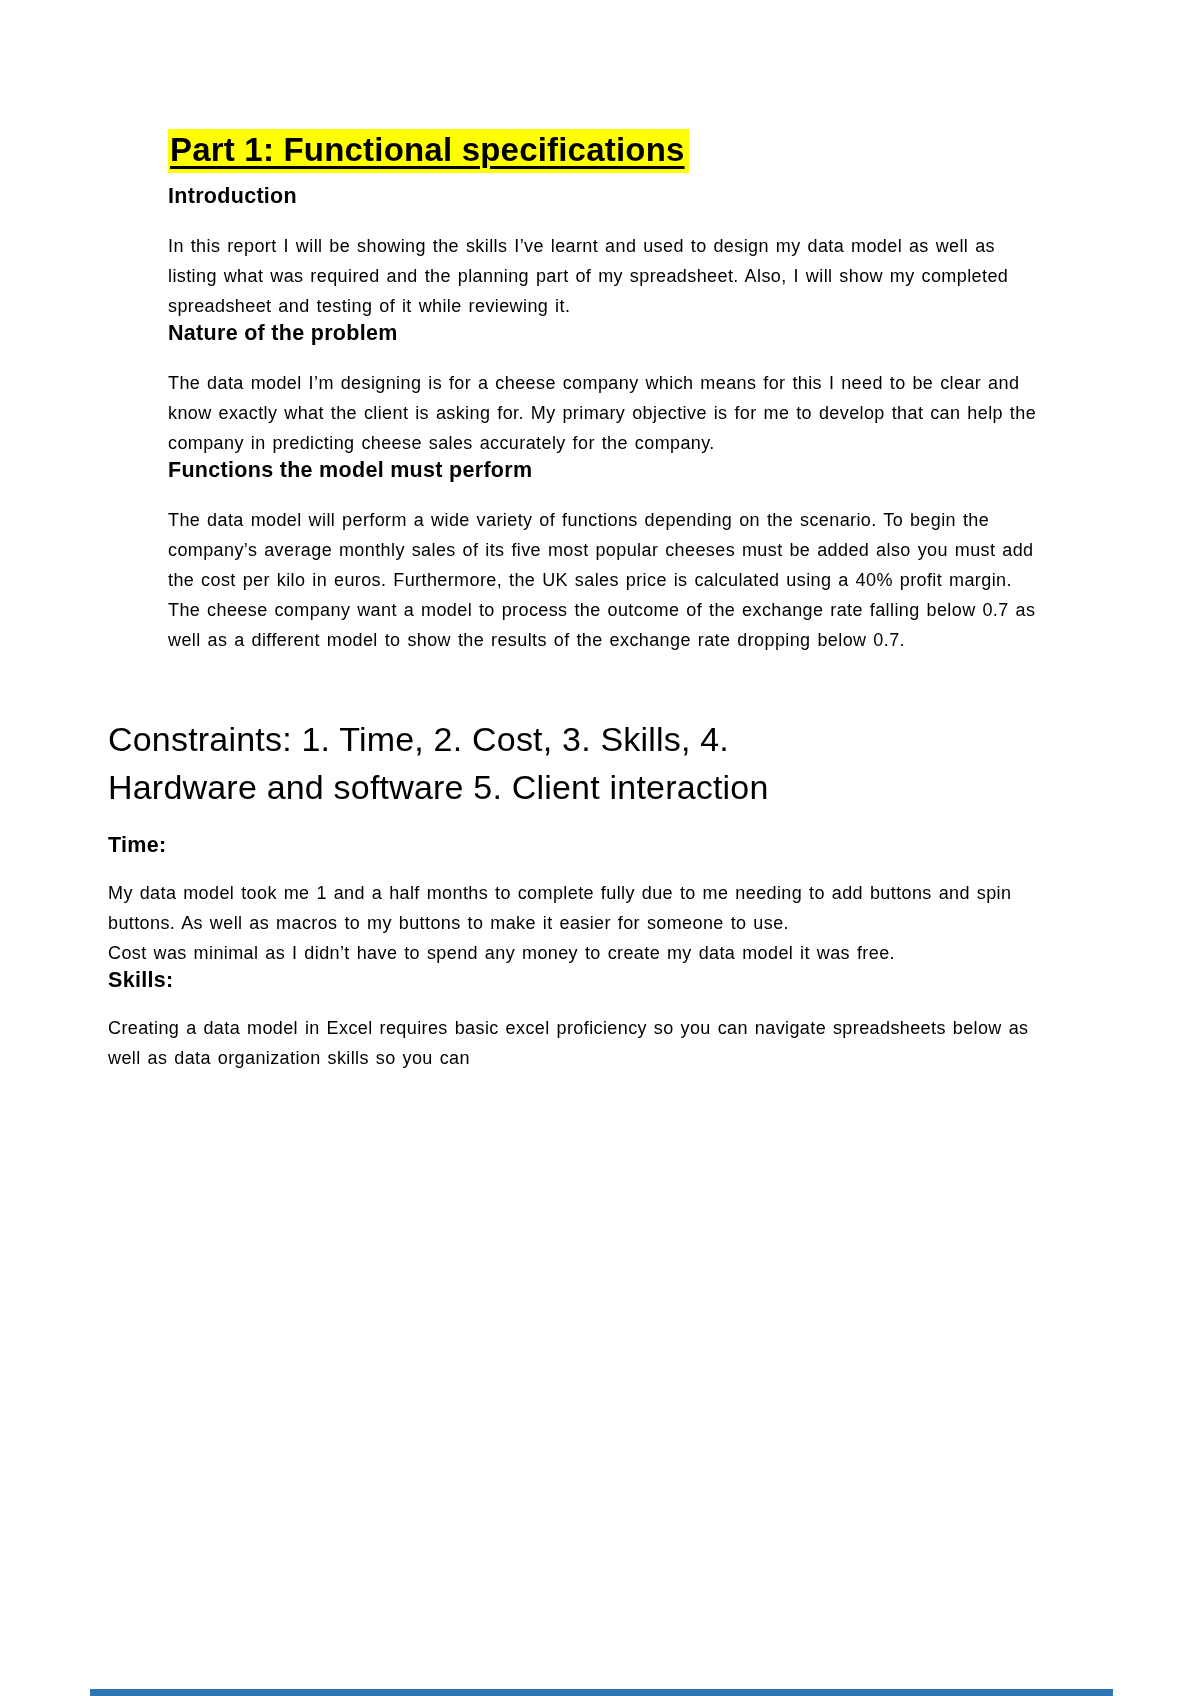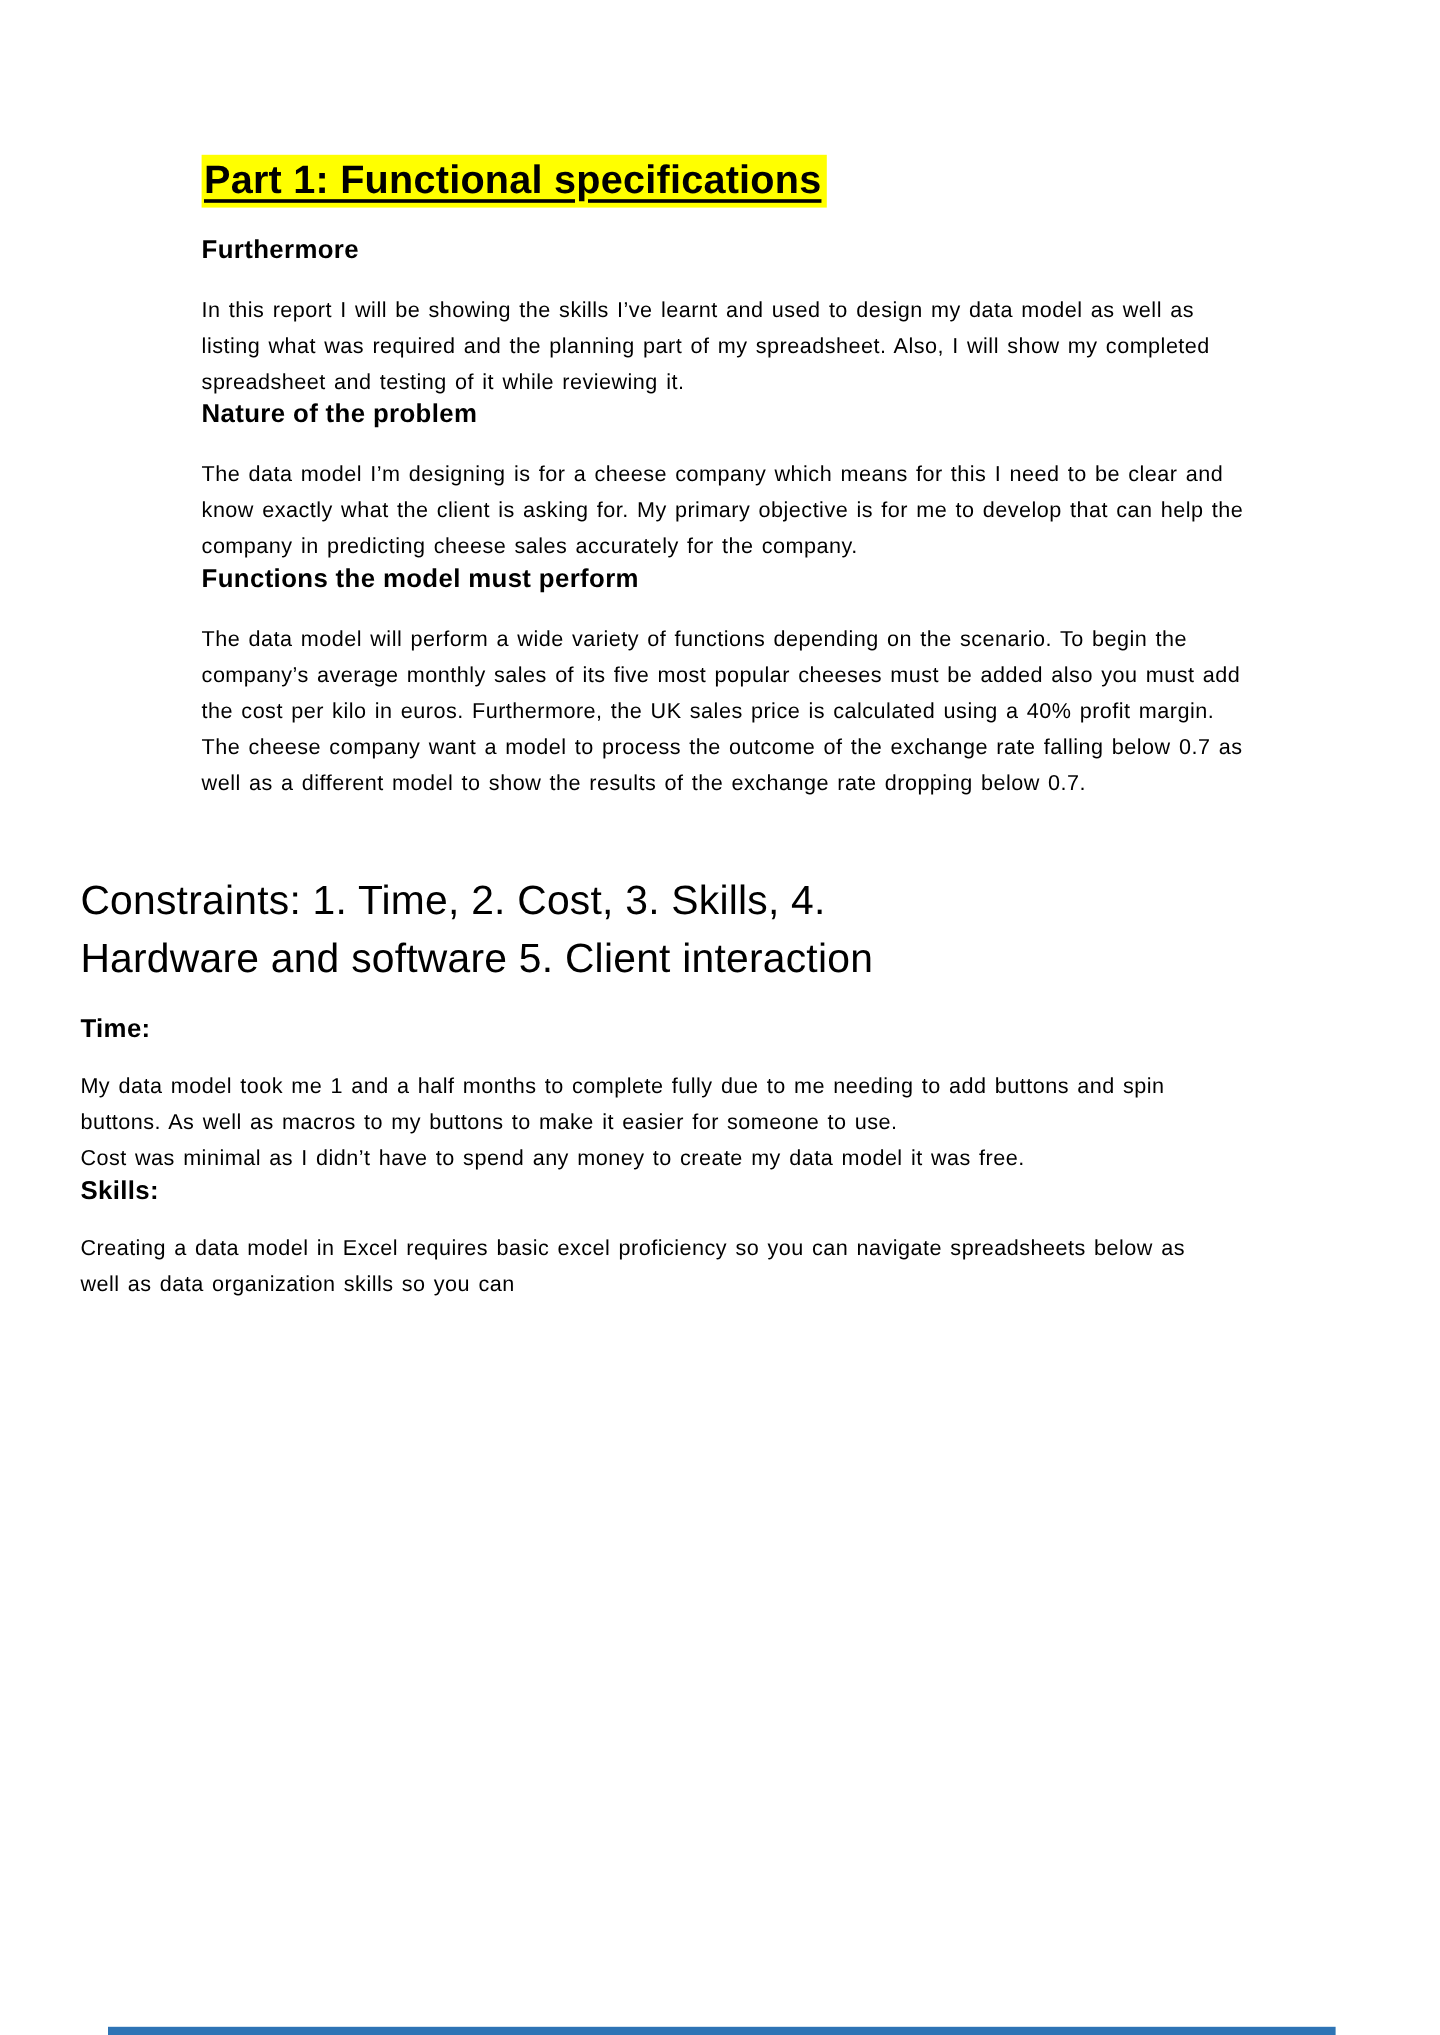--- a/index.html
+++ b/index.html
@@ -12,24 +12,24 @@
     width: 1200px;
     height: 1696px;
     background: #ffffff;
     font-family: "Liberation Sans", sans-serif;
     color: #000000;
     box-sizing: border-box;
     padding-top: 130px;
     overflow: hidden;
   }
   .block-a { margin-left: 168px; width: 872px; }
-  .block-b { margin-left: 67px; width: 942px; }
+  .block-b { margin-left: 108px; width: 942px; }
 
   .doc-title {
-    margin: 0 0 26px 0;
+    margin: 0 0 14px 0;
     font-size: 33px;
     font-weight: bold;
     line-height: 1.2;
     letter-spacing: 0.2px;
   }
   .doc-title .hl {
     text-decoration: underline;
     text-decoration-thickness: 3px;
     text-underline-offset: 5px;
     padding: 2px 4px 5px 2px;
@@ -74,21 +74,21 @@
   }
 </style>
 </head>
 <body>
 
 <div class="page">
 
   <div class="block-a">
     <h1 class="doc-title"><span class="hl" style="background-color: rgb(255, 255, 0);">Part 1: Functional specifications</span></h1>
 
-    <h2 class="sub-heading mt-first">Furthermore</h2>
+    <h2 class="sub-heading mt-first">Introduction</h2>
     <p class="body-text">In this report I will be showing the skills I’ve learnt and used to design my data model as well as listing what was required and the planning part of my spreadsheet. Also, I will show my completed spreadsheet and testing of it while reviewing it.</p>
 
     <h2 class="sub-heading mt-section">Nature of the problem</h2>
     <p class="body-text">The data model I’m designing is for a cheese company which means for this I need to be clear and know exactly what the client is asking for. My primary objective is for me to develop that can help the company in predicting cheese sales accurately for the company.</p>
 
     <h2 class="sub-heading mt-section">Functions the model must perform</h2>
     <p class="body-text">The data model will perform a wide variety of functions depending on the scenario. To begin the company’s average monthly sales of its five most popular cheeses must be added also you must add the cost per kilo in euros. Furthermore, the UK sales price is calculated using a 40% profit margin. The cheese company want a model to process the outcome of the exchange rate falling below 0.7 as well as a different model to show the results of the exchange rate dropping below 0.7.</p>
   </div>
 
   <div class="block-b">

